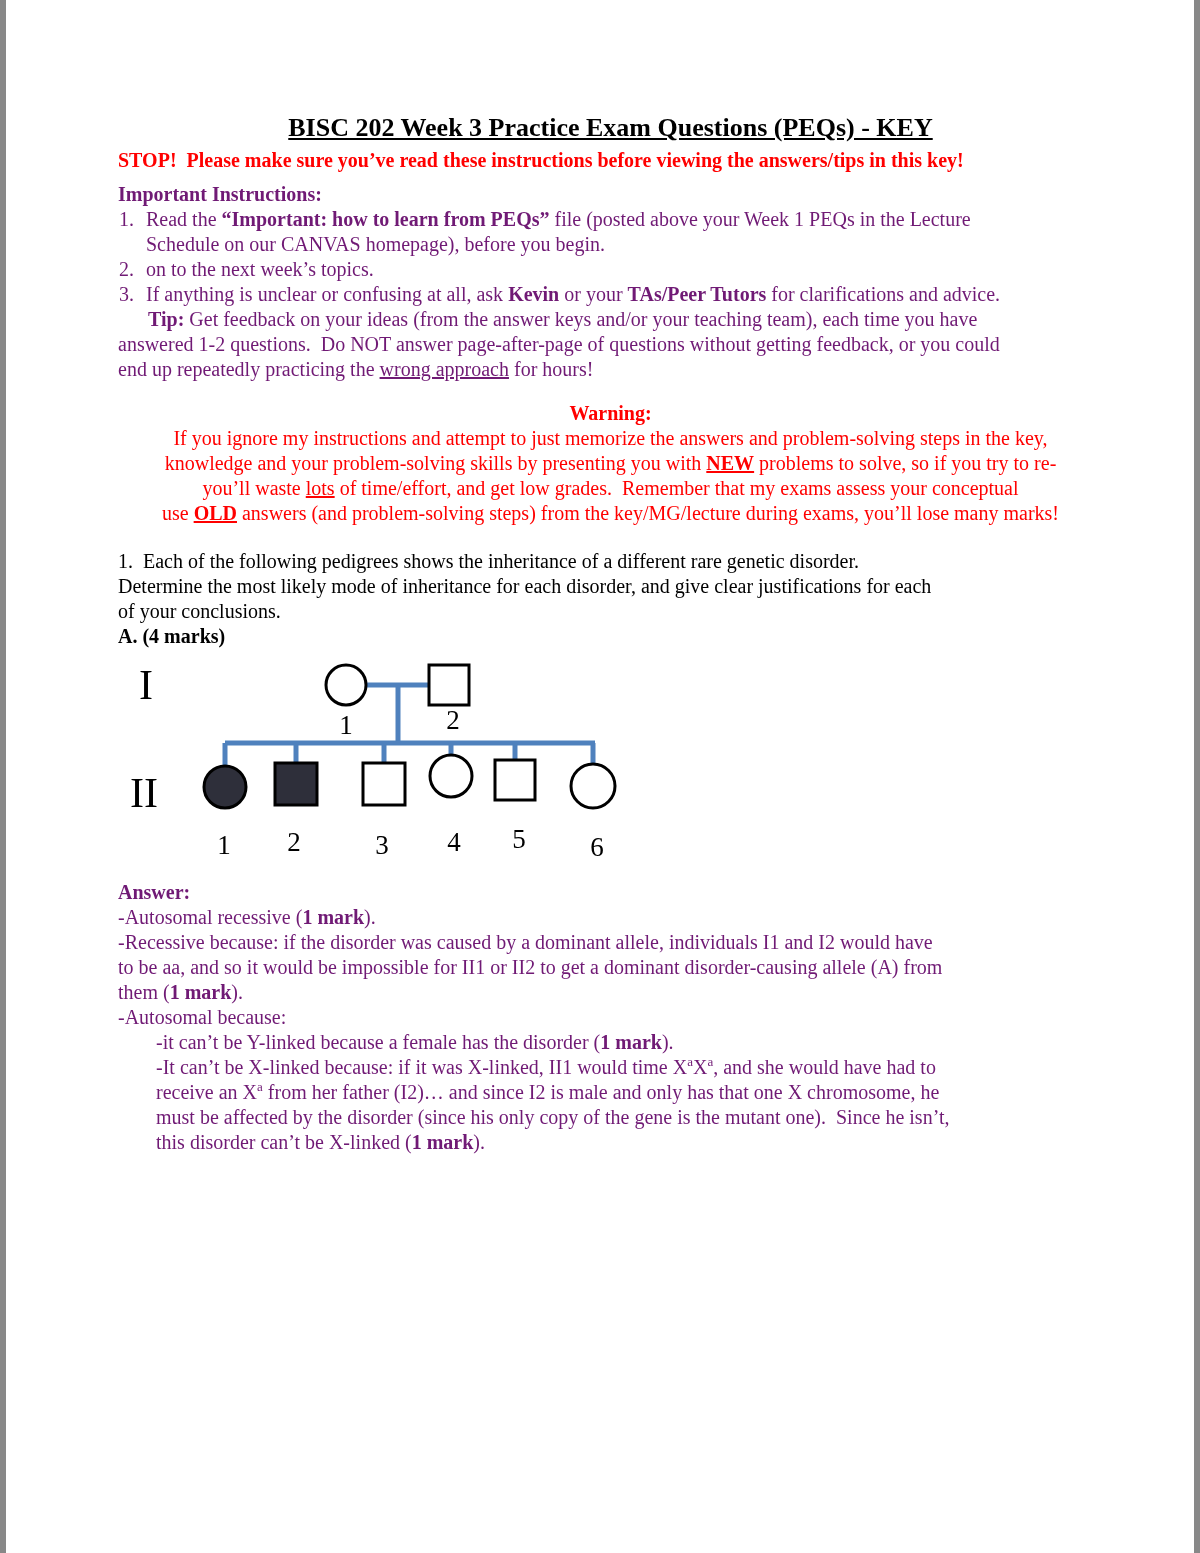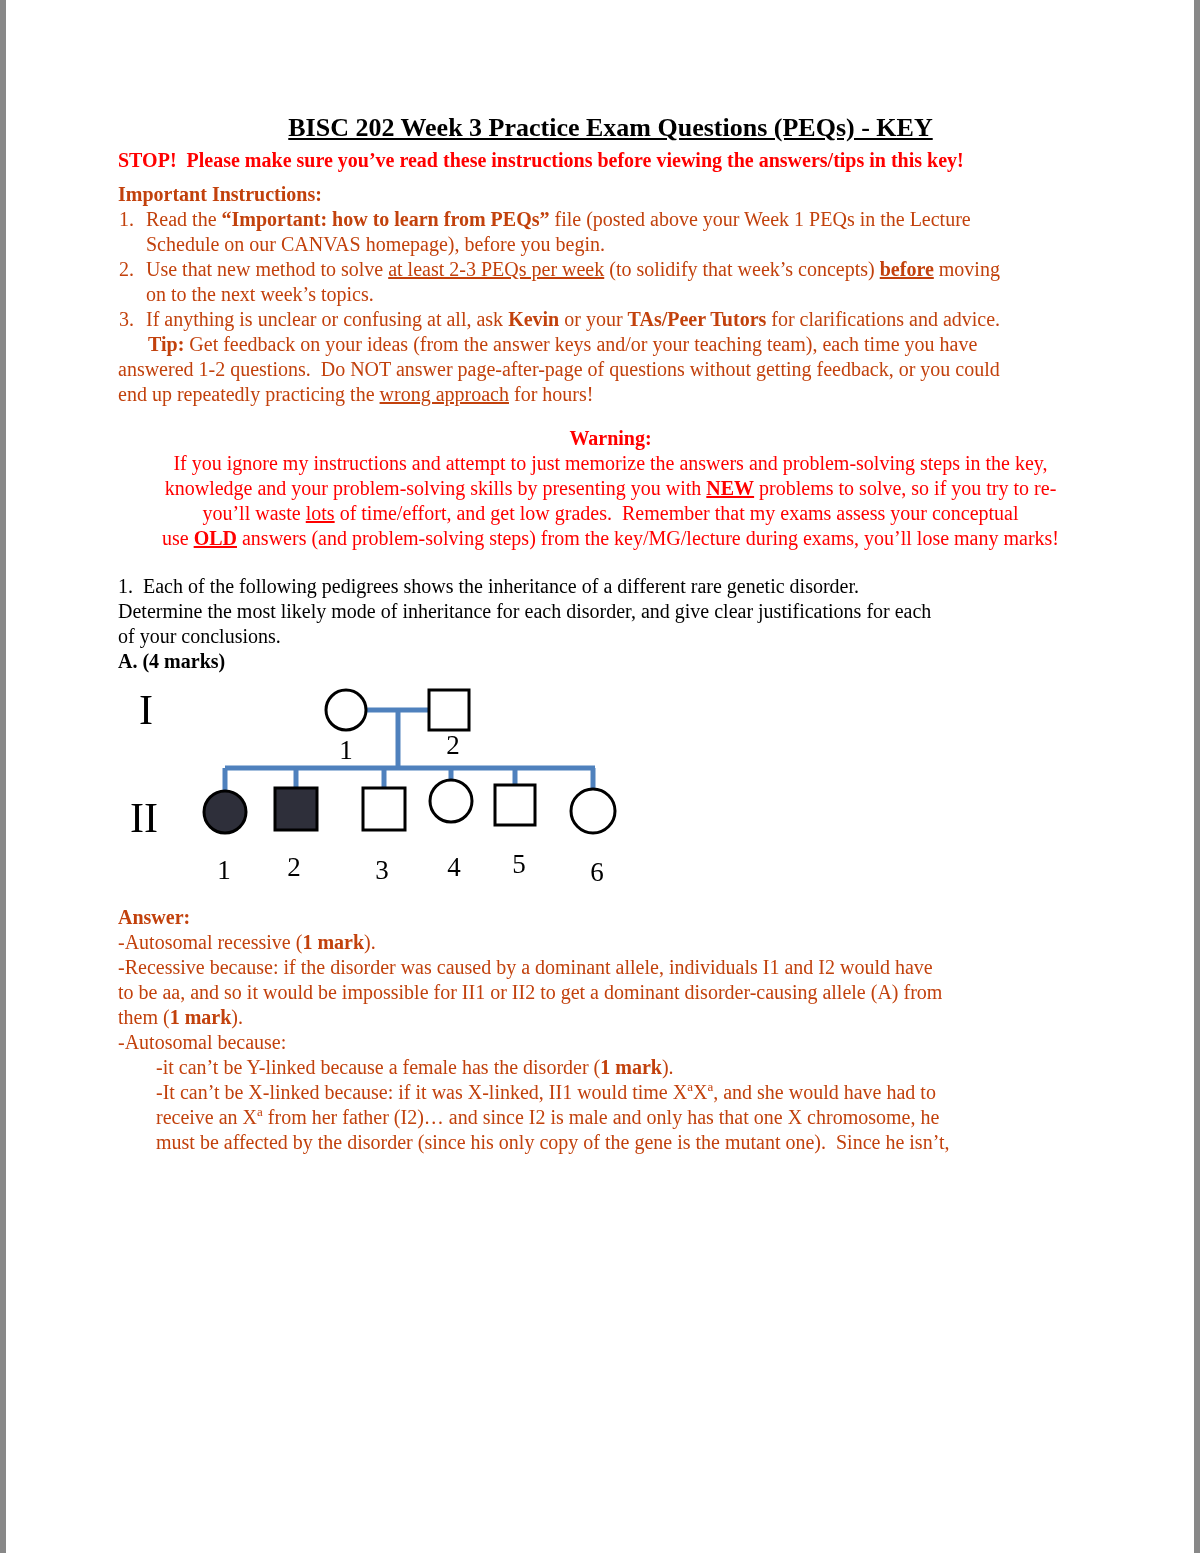--- a/index.html
+++ b/index.html
@@ -34,21 +34,21 @@
     font-weight: bold;
     font-size: 20px;
     line-height: 26px;
     white-space: pre;
   }
   .sec-heading {
     font-weight: bold;
     font-size: 20px;
     line-height: 25px;
   }
-  .blue { color: #c2410c; }
+  .blue { color: #701a75; }
   .red  { color: #FF0000; text-align: center; }
   .instr-heading { margin-top: 9px; }
   .instr-item { position: relative; padding-left: 28px; }
   .instr-num { position: absolute; left: 1px; top: 0; font-size: 20px; line-height: 25px; }
   .tip-block { margin-top: 0; }
   .warning-heading { margin-top: 19px; }
   .question-block { margin-top: 23px; color:#000; }
   .part-label { font-weight: bold; font-size: 20px; line-height: 25px; }
   .pedigree-wrap { margin-top: 9px; height: 208px; }
   .answer-heading { margin-top: 14px; }
@@ -69,21 +69,20 @@
     <div class="sec-heading blue instr-heading">Important Instructions:</div>
 
     <div class="blue" id="instructions-list">
         <div class="instr-item">
           <span class="instr-num">1.</span>
           <div class="line"><span>Read the </span><span style="font-weight: bold;">“Important: how to learn from PEQs”</span><span> file (posted above your Week 1 PEQs in the Lecture</span></div>
           <div class="line"><span>Schedule on our CANVAS homepage), before you begin.</span></div>
         </div>
         <div class="instr-item">
           <span class="instr-num">2.</span>
-          <div class="line"><span>Use that new method to solve </span><span style="text-decoration: underline;">at least 2-3 PEQs per week</span><span> (to solidify that week’s concepts) </span><span style="font-weight: bold; text-decoration: underline;">before</span><span> moving</span></div>
           <div class="line"><span>on to the next week’s topics.</span></div>
         </div>
         <div class="instr-item">
           <span class="instr-num">3.</span>
           <div class="line"><span>If anything is unclear or confusing at all, ask </span><span style="font-weight: bold;">Kevin</span><span> or your </span><span style="font-weight: bold;">TAs/Peer Tutors</span><span> for clarifications and advice.</span></div>
         </div>
       </div>
 
     <div class="blue tip-block" id="tip-block">
         <div class="line"><span style="font-weight: bold; margin-left: 30px;">Tip:</span><span> Get feedback on your ideas (from the answer keys and/or your teaching team), each time you have</span></div>
@@ -145,16 +144,17 @@
     <div class="blue" id="answer-block">
         <div class="line"><span>-Autosomal recessive (</span><span style="font-weight: bold;">1 mark</span><span>).</span></div>
         <div class="line"><span>-Recessive because: if the disorder was caused by a dominant allele, individuals I1 and I2 would have</span></div>
         <div class="line"><span>to be aa, and so it would be impossible for II1 or II2 to get a dominant disorder-causing allele (A) from</span></div>
         <div class="line"><span>them (</span><span style="font-weight: bold;">1 mark</span><span>).</span></div>
         <div class="line"><span>-Autosomal because:</span></div>
         <div class="line ind1"><span>-it can’t be Y-linked because a female has the disorder (</span><span style="font-weight: bold;">1 mark</span><span>).</span></div>
         <div class="line ind1"><span>-It can’t be X-linked because: if it was X-linked, II1 would time X</span><span class="sup">a</span><span>X</span><span class="sup">a</span><span>, and she would have had to</span></div>
         <div class="line ind1"><span>receive an X</span><span class="sup">a</span><span> from her father (I2)… and since I2 is male and only has that one X chromosome, he</span></div>
         <div class="line ind1"><span>must be affected by the disorder (since his only copy of the gene is the mutant one).  Since he isn’t,</span></div>
+        <div class="line ind1"><span>this disorder can’t be X-linked (</span><span style="font-weight: bold;">1 mark</span><span>).</span></div>
       </div>
 
   </div>
 </div>
 
 </body></html>

